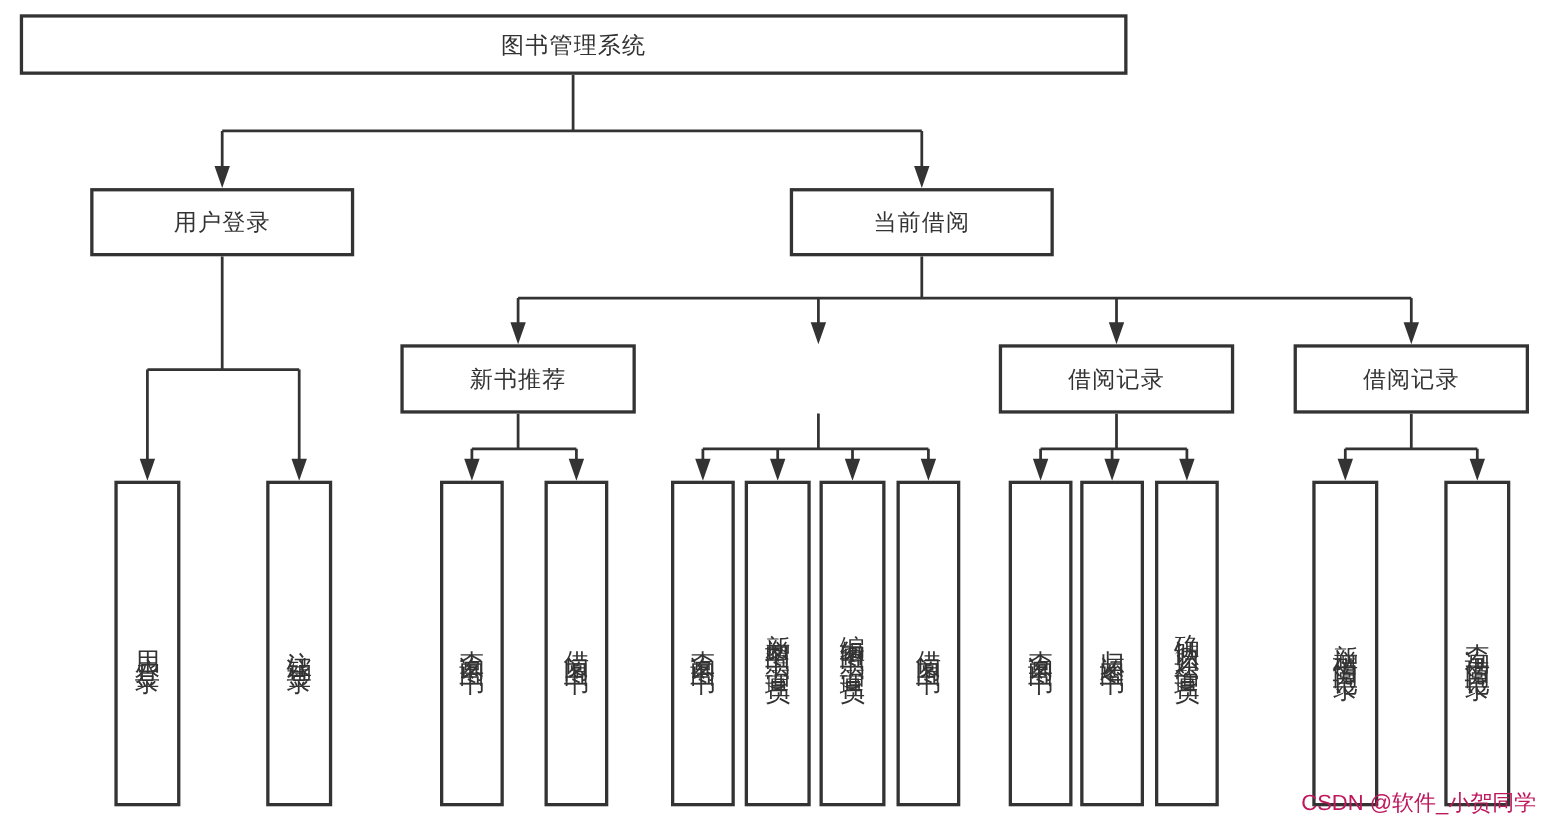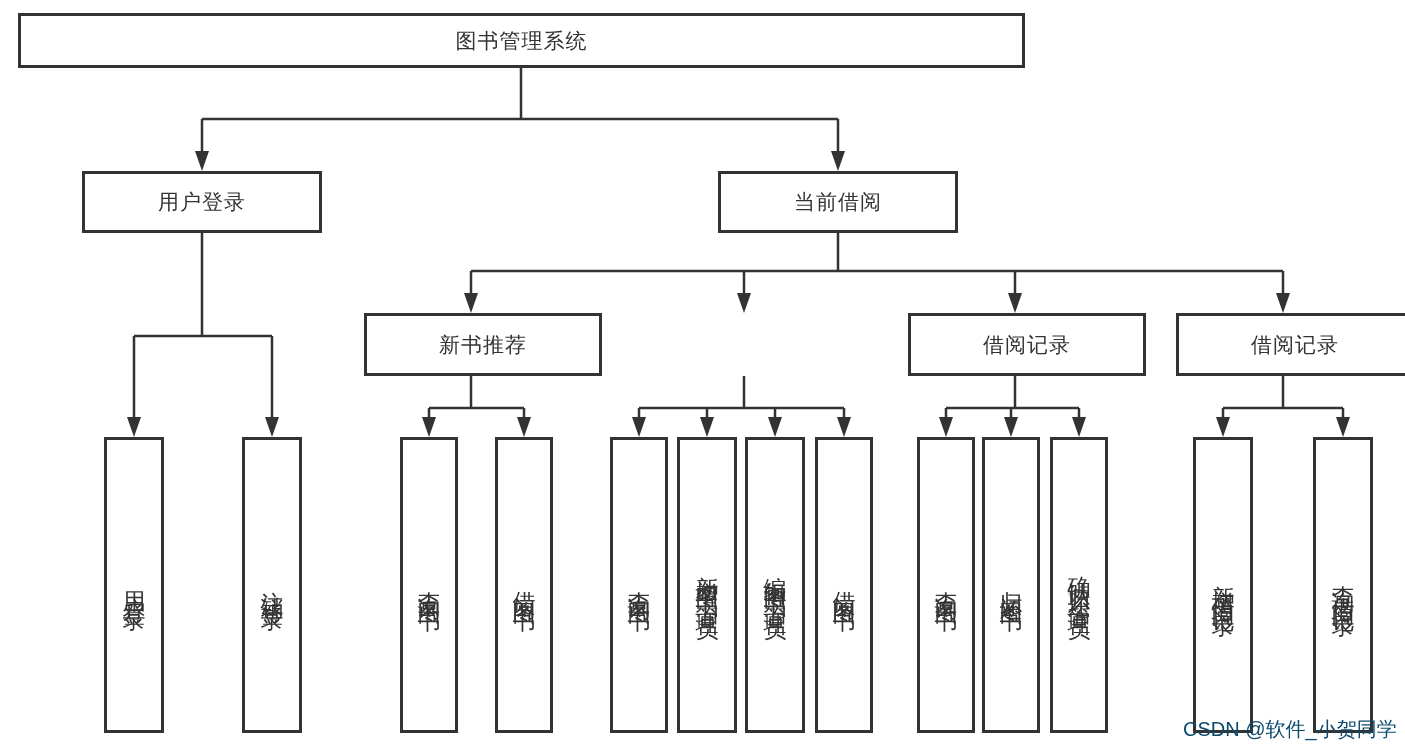--- a/index.html
+++ b/index.html
@@ -36,21 +36,21 @@
     text-orientation: mixed;
     font-size: 23px;
     letter-spacing: 6px;
     line-height: 1;
     white-space: nowrap;
   }
   
   .title-box   { left: 18px;  top: 13px;  width: 1007px; height: 55px; }
   .lvl2-a      { left: 82px;  top: 171px; width: 240px;  height: 62px; }
   .lvl2-b      { left: 718px; top: 171px; width: 240px;  height: 62px; }
-  .lvl3        { top: 313px; width: 238px; height: 63px; }
+  .lvl3        { top: 313px; width: 214px; height: 63px; }
   .lvl3-1 { left: 364px; }
   .lvl3-2 { left: 637px; }
   .lvl3-3 { left: 908px; }
   .lvl3-4 { left: 1176px; justify-content: center; }
   .leaf { top: 437px; height: 296px; }
   .leaf-a1 { left: 104px;  width: 60px; }
   .leaf-a2 { left: 242px;  width: 60px; }
   .leaf-b1 { left: 400px;  width: 58px; }
   .leaf-b2 { left: 495px;  width: 58px; }
   .leaf-c1 { left: 610px;  width: 58px; }
@@ -60,21 +60,21 @@
   .leaf-d1 { left: 917px;  width: 58px; }
   .leaf-d2 { left: 982px;  width: 58px; }
   .leaf-d3 { left: 1050px; width: 58px; }
   .leaf-e1 { left: 1193px; width: 60px; }
   .leaf-e2 { left: 1313px; width: 60px; }
   .watermark {
     position: absolute;
     left: 1183px;
     top: 716px;
     font-size: 20px;
-    color: #0c4a6e;
+    color: #be185d;
     white-space: nowrap;
     z-index: 5;
     text-align: right;
   }
 </style>
 </head>
 <body>
 
 <div class="canvas">
 

